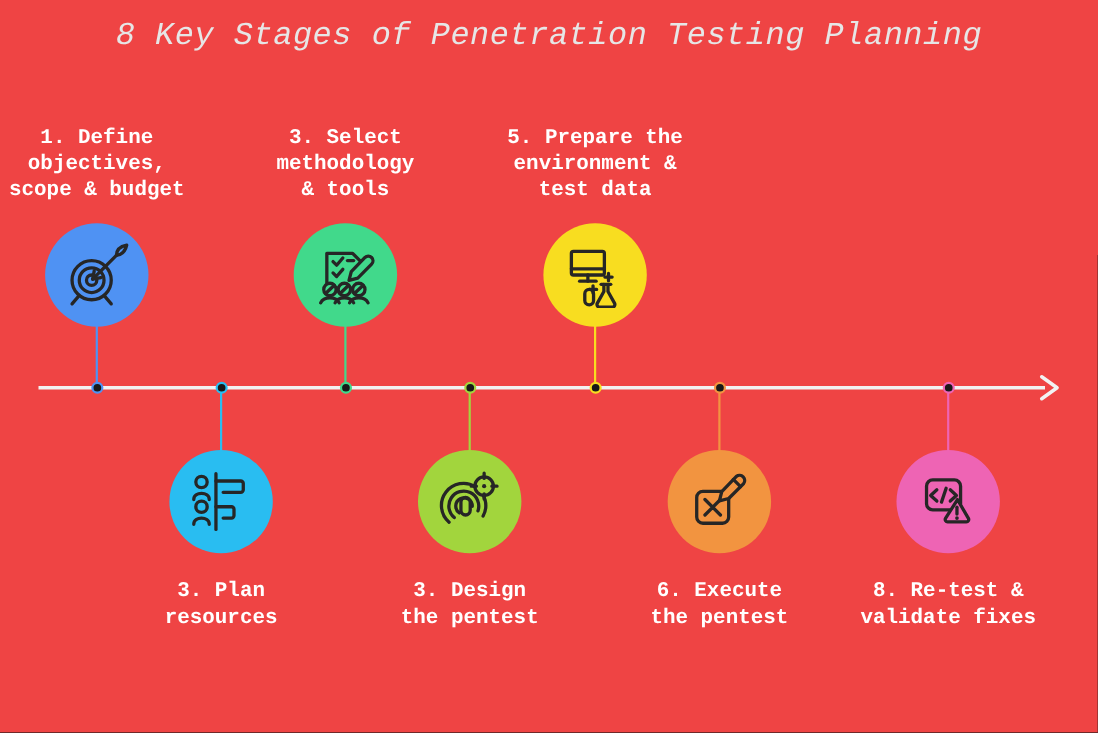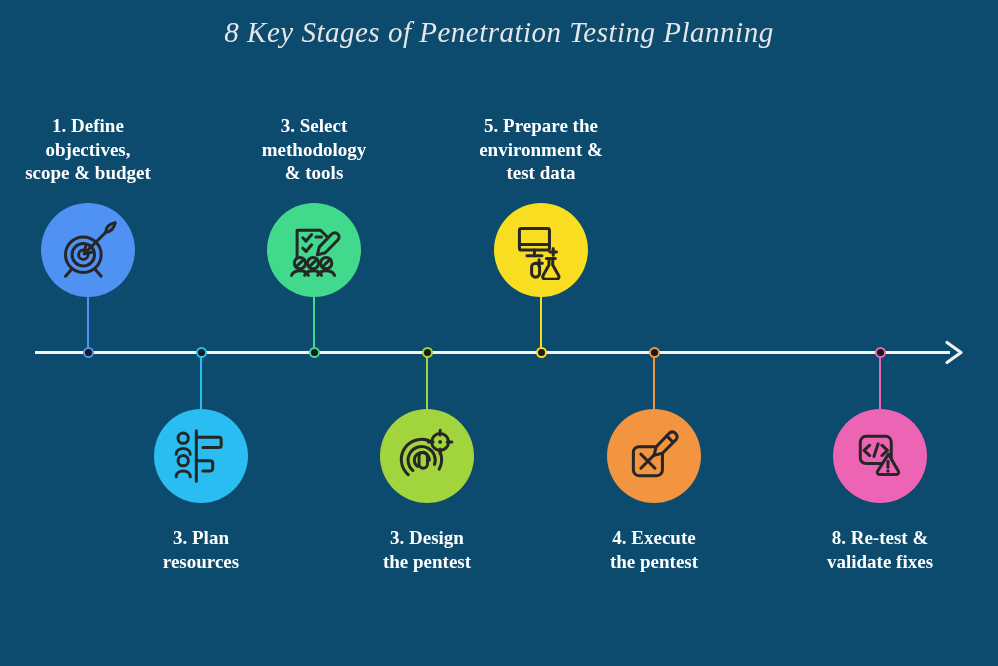--- a/index.html
+++ b/index.html
@@ -1,18 +1,18 @@
 <!DOCTYPE html>
 <html><head>
 <meta charset="utf-8">
 <style>
   html,body { margin:0; padding:0; background:#191919; }
   .canvas {
     position:relative; width:998px; height:666px; overflow:hidden;
-    background:#0c4a6e; font-family:Liberation Serif, serif;
+    background:#ef4444; font-family:Liberation Mono, monospace;
   }
   .title {
     position:absolute; top:16px; left:0; width:100%;
     text-align:center; font-style:italic; font-size:29px;
     color:#e6e6e6; letter-spacing:0.5px;
   }
   .timeline-svg { position:absolute; left:0; top:337px; z-index:1; }
 
   .stage { position:absolute; top:0; width:220px; height:666px; }
   .stage-label {
@@ -159,36 +159,36 @@
         <path d="M30,42.5 v7 M26.5,46 h7"></path>
         <rect x="22" y="46" width="8.5" height="15" rx="4.25"></rect>
         <path d="M40.5,41 v7 l-6.3,11.3 a2.6,2.6 0 0 0 2.3,3.9 h12 a2.6,2.6 0 0 0 2.3,-3.9 L44.5,48 v-7"></path>
         <path d="M37.8,41 h9.4"></path>
       </svg>
     </div>
     <div class="dot" style="border-color: rgb(248, 221, 32);"></div>
   </div>
 
   <div class="stage bottom" style="left:544px">
-    <div class="stage-label">4. Execute
+    <div class="stage-label">6. Execute
 the pentest</div>
     <div class="connector" style="color: rgb(242, 148, 64);"></div>
     <div class="stage-circle" style="color: rgb(242, 148, 64);">
       <svg class="icon" viewBox="0 0 64 64">
         <rect x="10" y="22" width="31" height="31" rx="6"></rect>
         <path d="M18,30 L33,45 M33,30 L18,45"></path>
         <path class="fc" d="M48.5,7.5 a5,5 0 0 1 7,7 L41,29 l-9,2.3 L34.3,22.3 Z"></path>
         <path d="M45.5,10.5 l7,7"></path>
       </svg>
     </div>
     <div class="dot" style="border-color: rgb(242, 148, 64);"></div>
   </div>
 
 
-  <div class="stage bottom" style="left:770px">
+  <div class="stage bottom" style="left:752px">
     <div class="stage-label">8. Re-test &amp;
 validate fixes</div>
     <div class="connector" style="color: rgb(238, 100, 180);"></div>
     <div class="stage-circle" style="color: rgb(238, 100, 180);">
       <svg class="icon" viewBox="0 0 64 64">
         <rect x="11" y="11" width="33" height="29" rx="6"></rect>
         <path d="M21,20.5 l-6,5.5 l6,5.5"></path>
         <path d="M25.5,32.5 l4.5,-13.5"></path>
         <path d="M34,20.5 l6,5.5 l-6,5.5"></path>
         <path class="fc" d="M41,30 L51.6,48.3 a2.3,2.3 0 0 1 -2,3.4 H31.4 a2.3,2.3 0 0 1 -2,-3.4 Z"></path>

